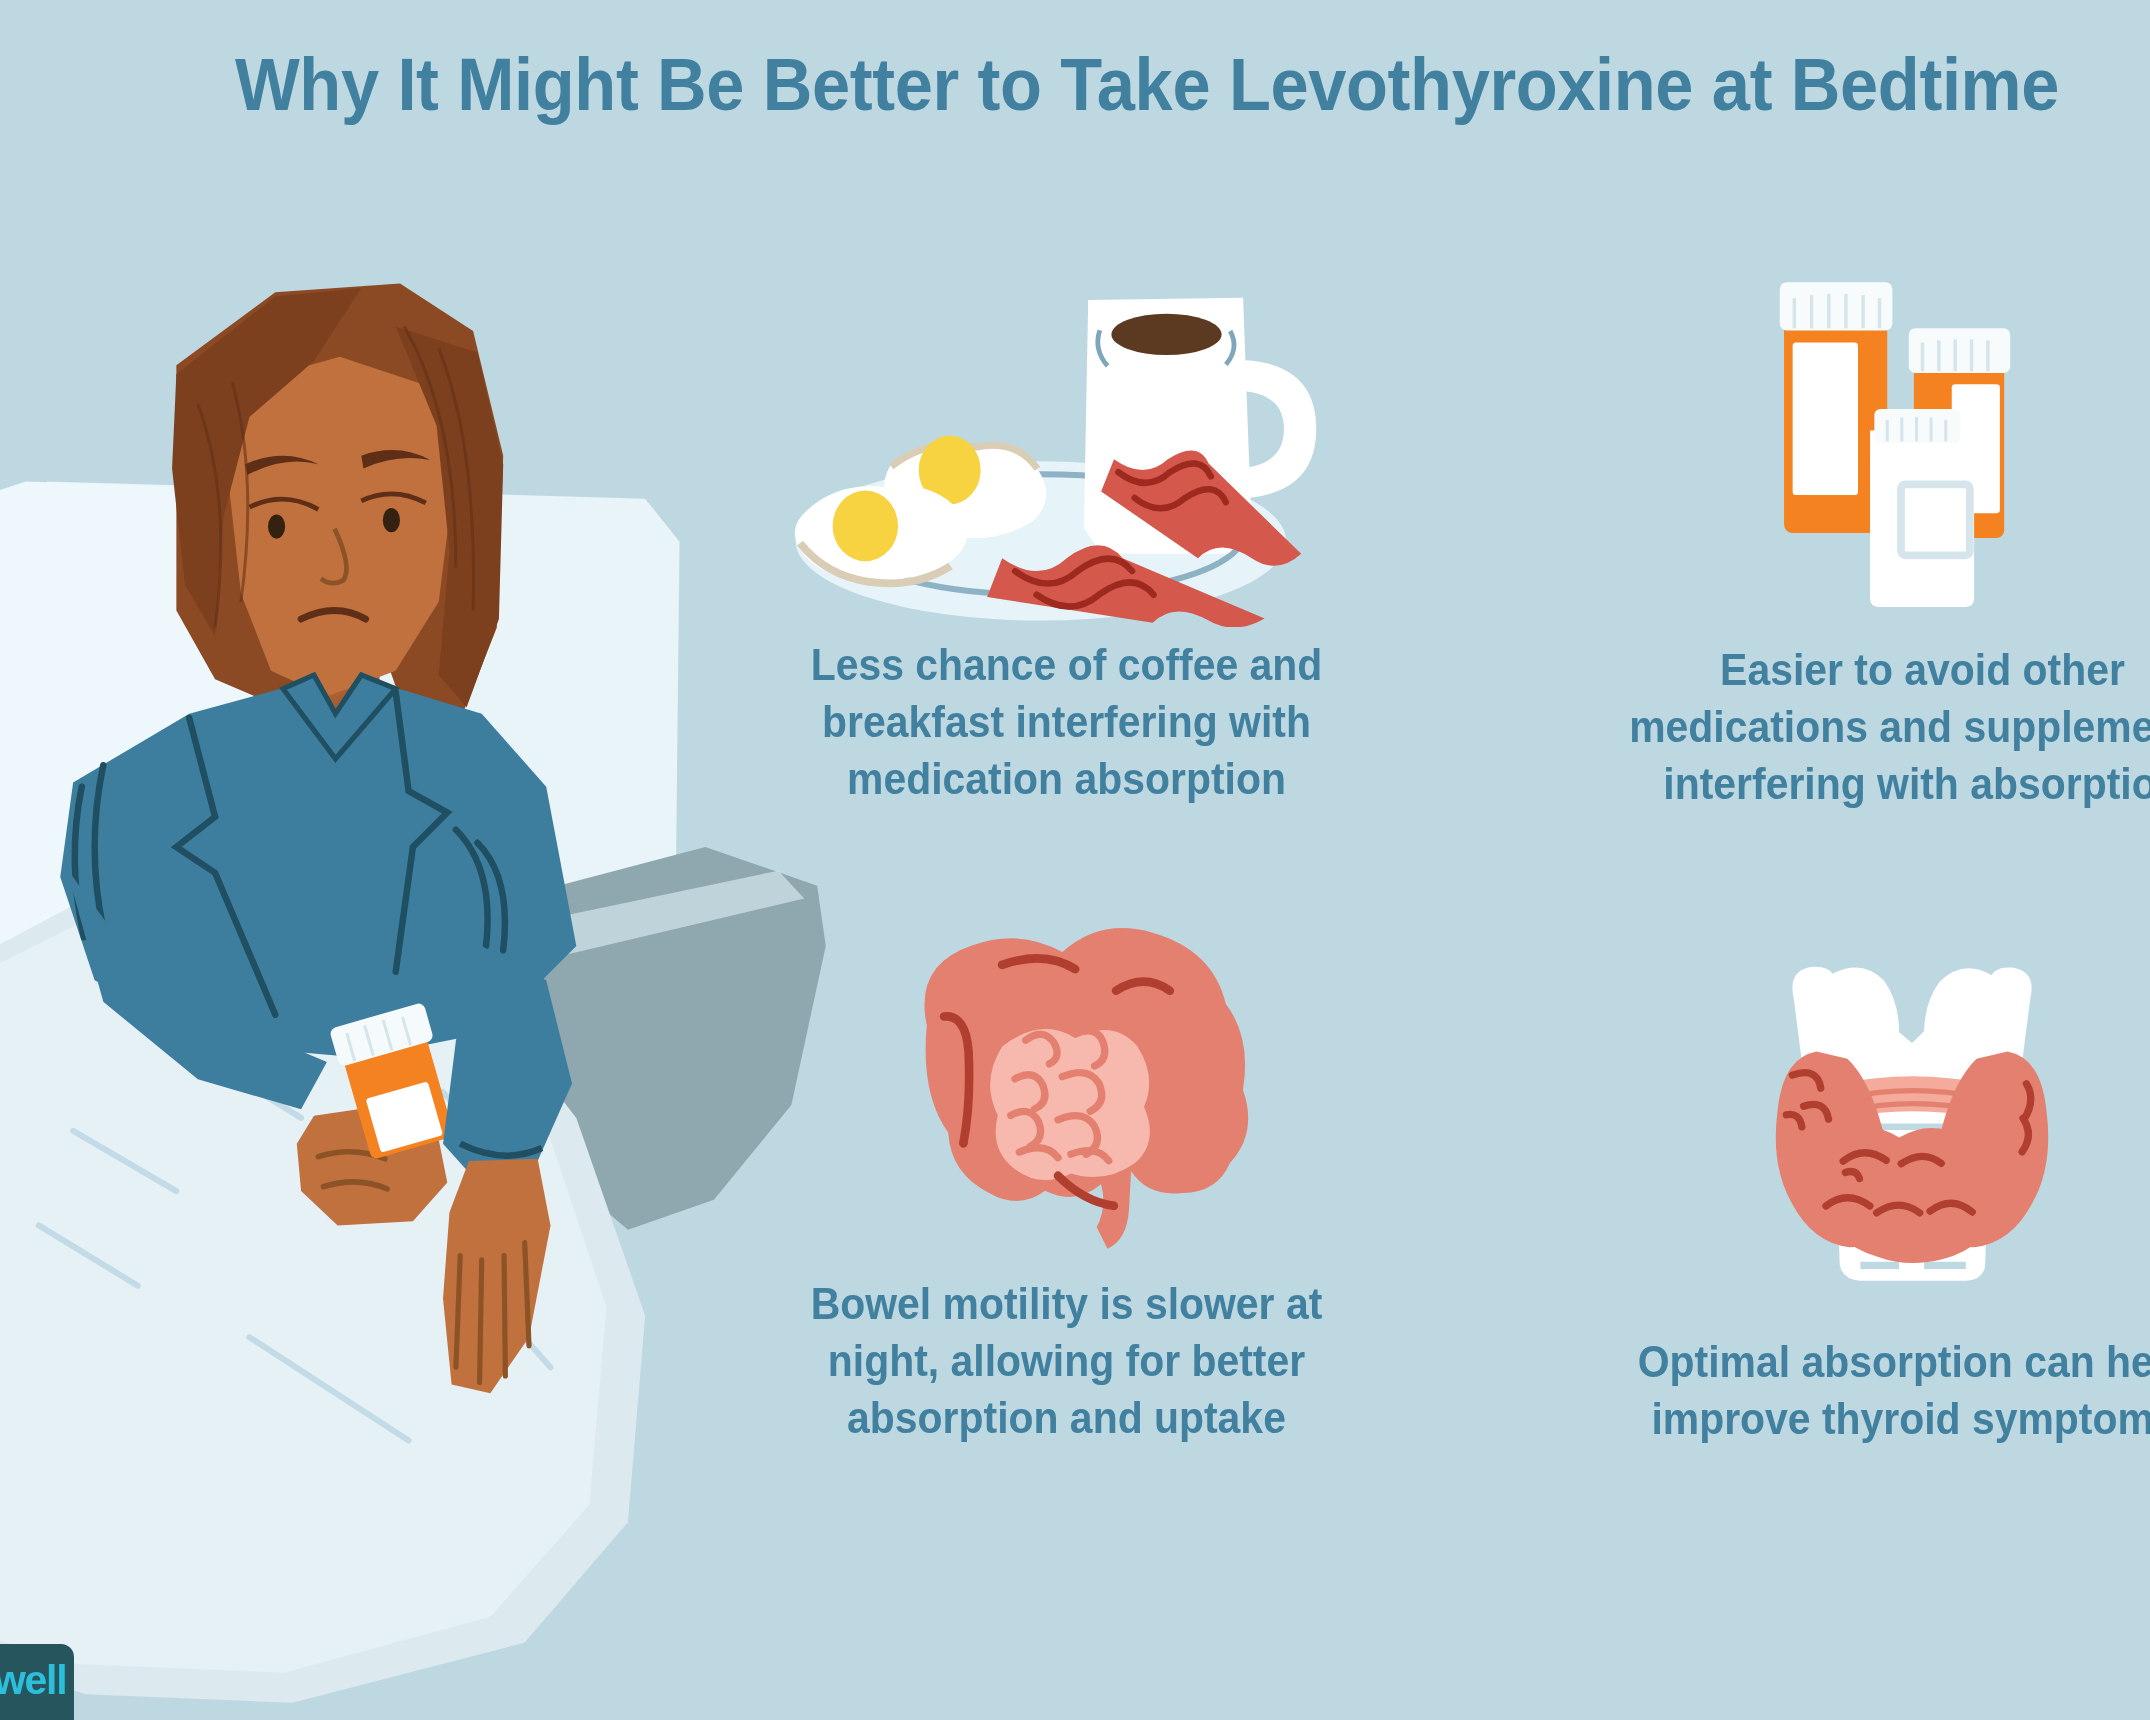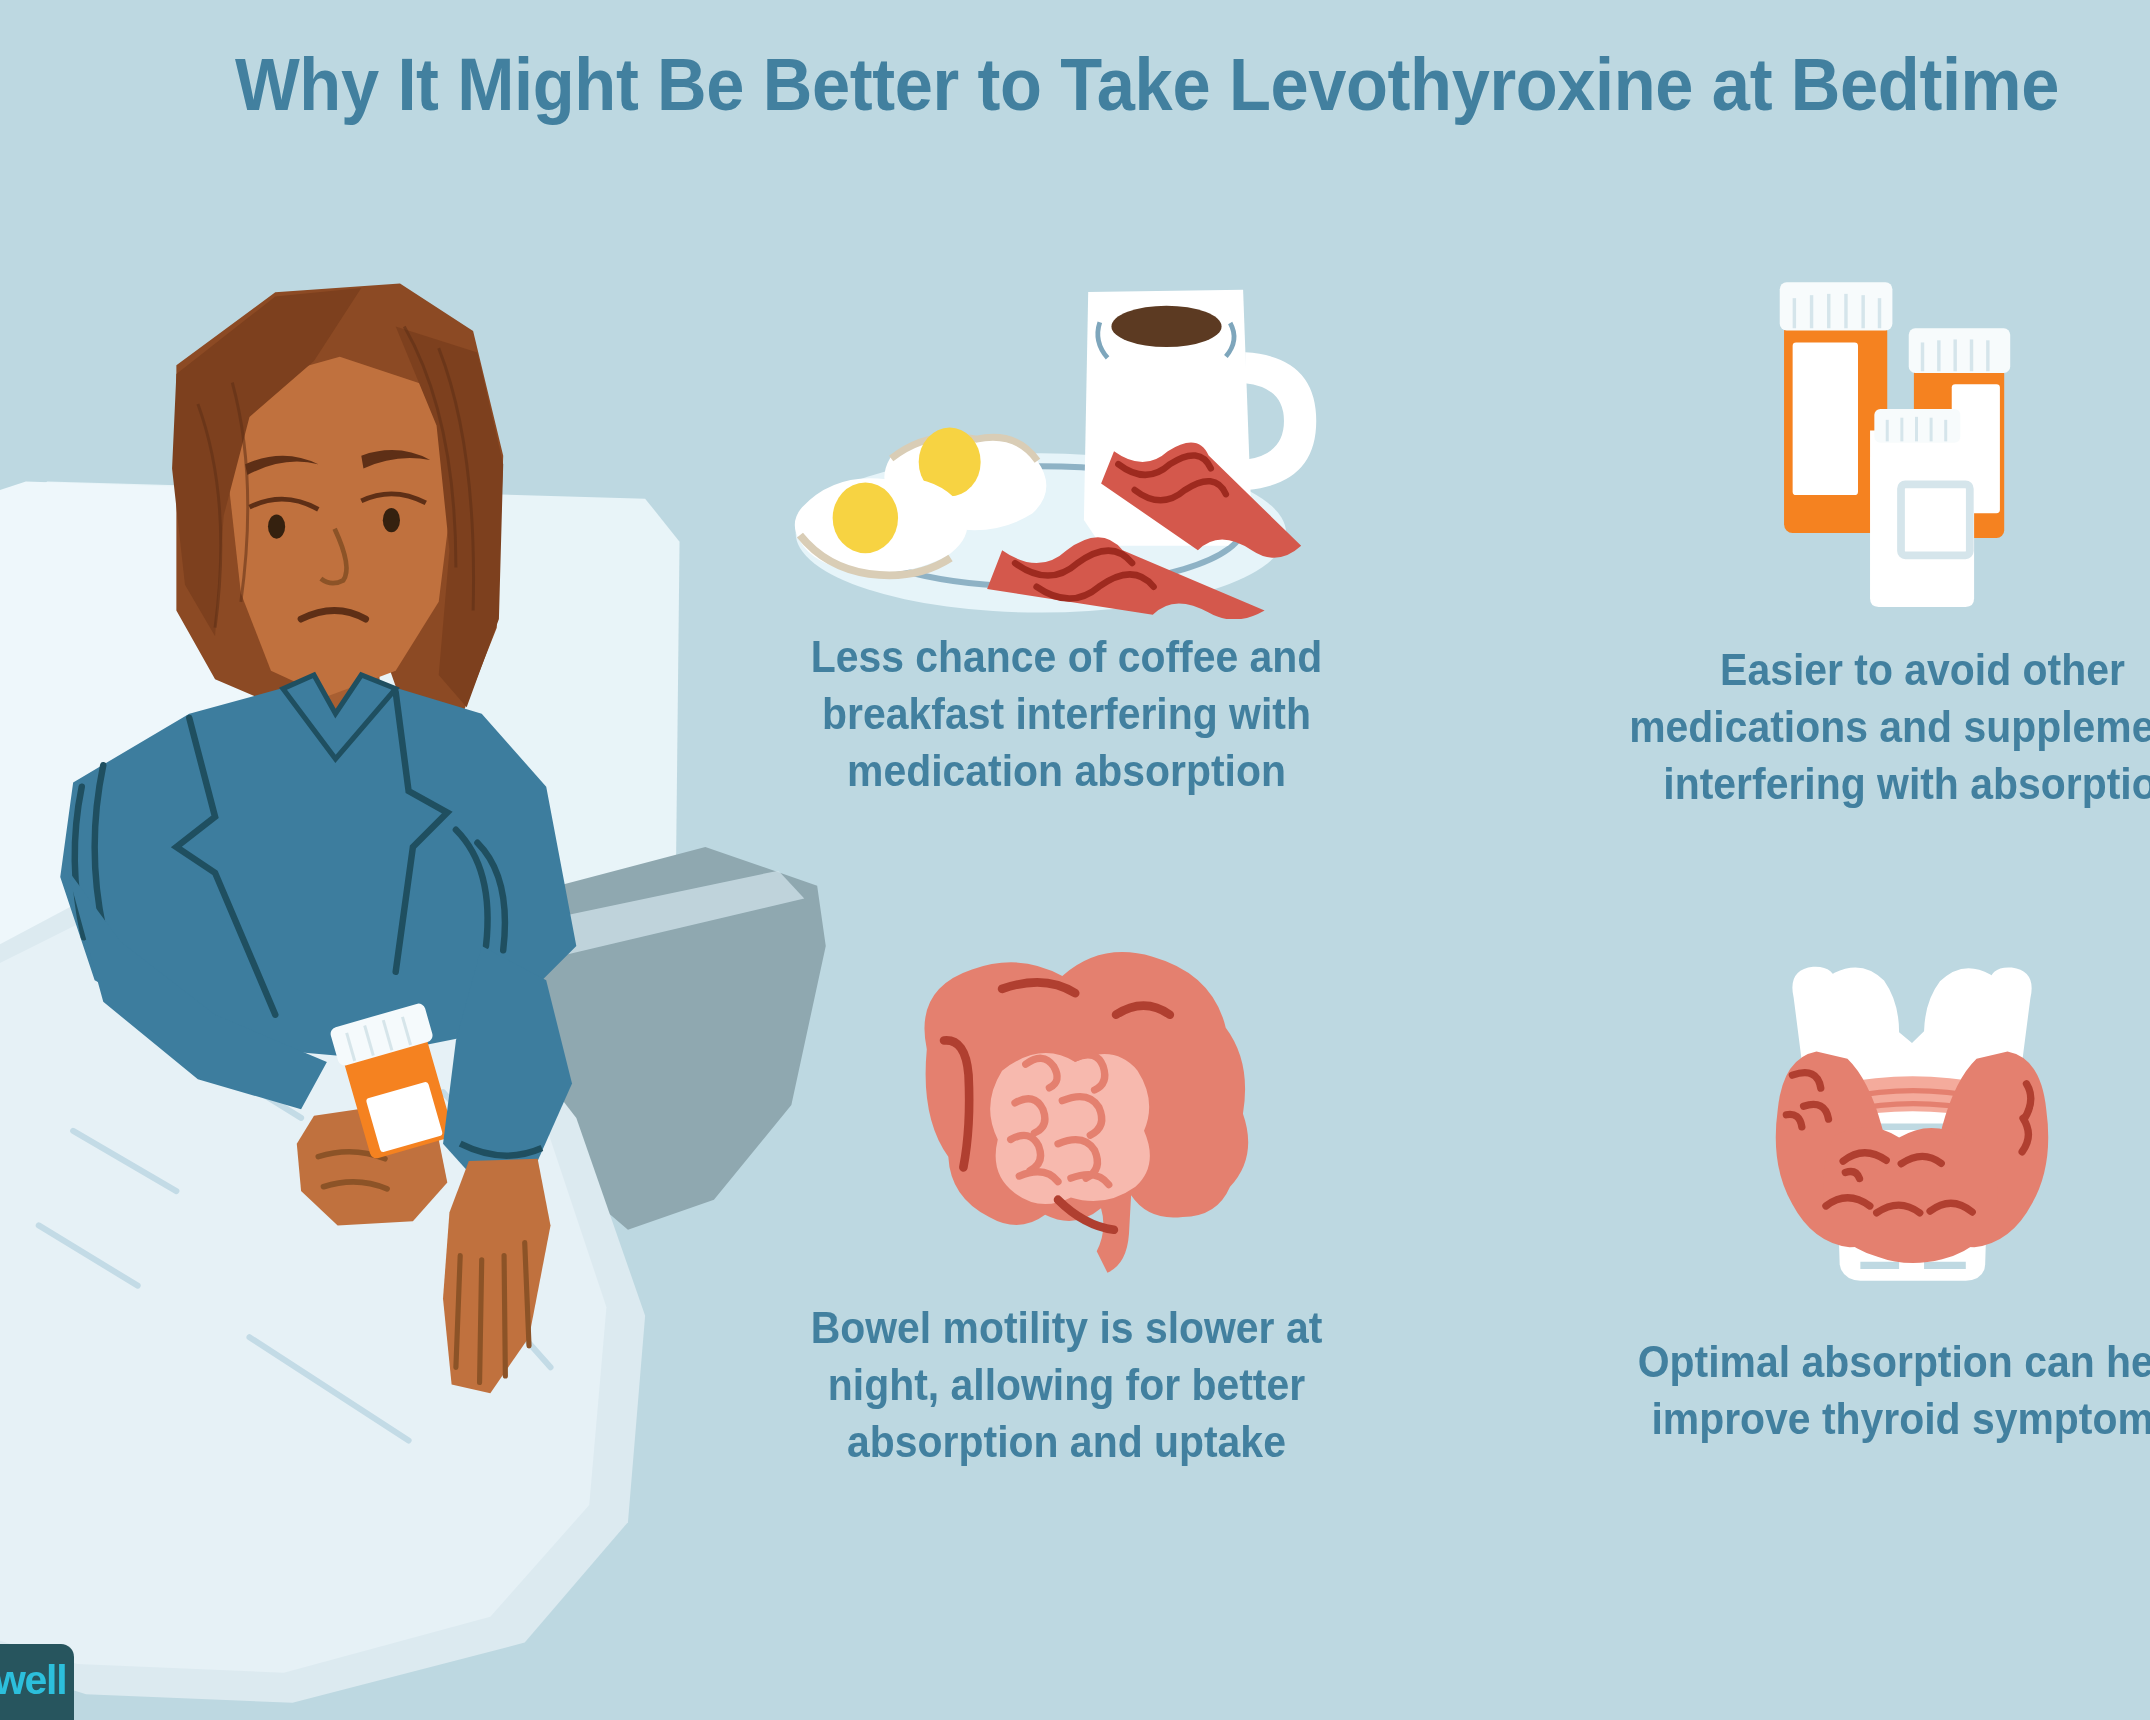--- a/index.html
+++ b/index.html
@@ -31,23 +31,23 @@
     position:absolute;
     text-align:center;
     color:#42809f;
     font-weight:bold;
     font-size:44px;
     line-height:1.30;
     transform:scaleX(0.93);
   }
 
   
-  #cell-breakfast   { left:688px; top:258px;  width:757px; height:611px; }
+  #cell-breakfast   { left:688px; top:266px;  width:757px; height:611px; }
   #cell-pills       { left:1531px; top:267px;  width:757px; height:611px; }
-  #cell-intestines  { left:688px; top:920px; width:757px; height:611px; }
+  #cell-intestines  { left:688px; top:896px; width:757px; height:611px; }
   #cell-thyroid     { left:1531px; top:920px; width:757px; height:611px; }
 
   #caption-breakfast  { left:56px; top:370px;  width:645px; }
   #caption-pills      { left:56px; top:374px;  width:671px; }
   #caption-intestines { left:56px; top:379px;  width:645px; }
   #caption-thyroid    { left:56px; top:413px;  width:654px; }
 
   
   #brand-logo{
     position:absolute;

